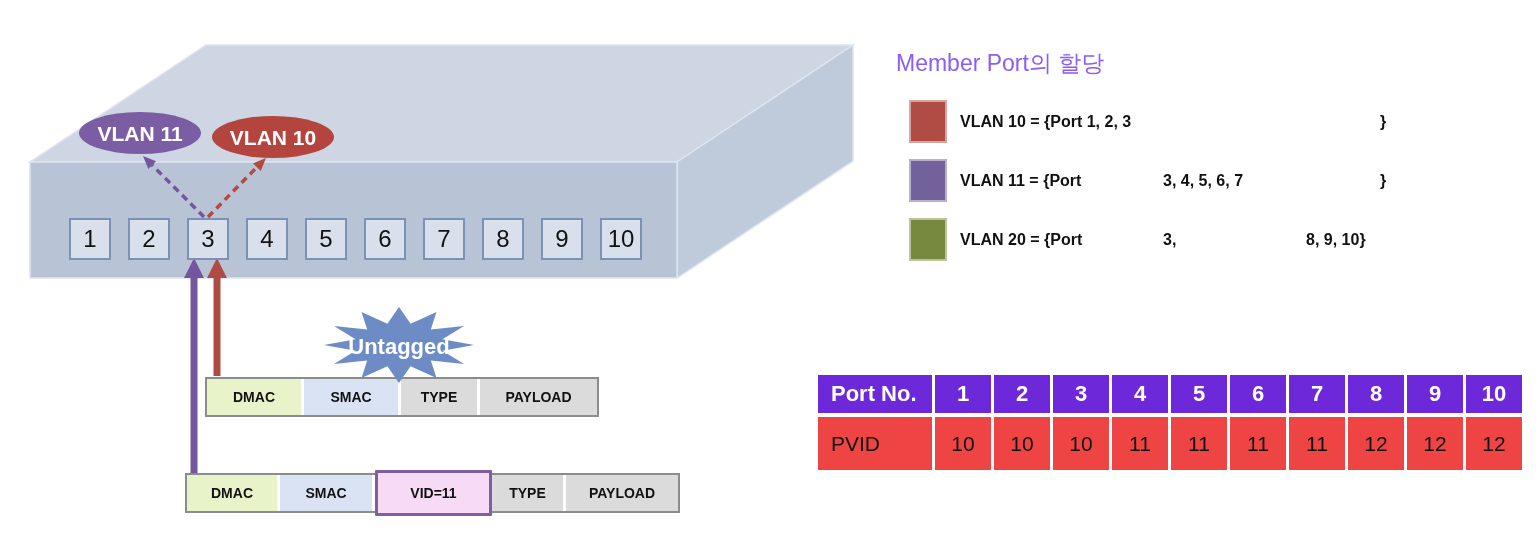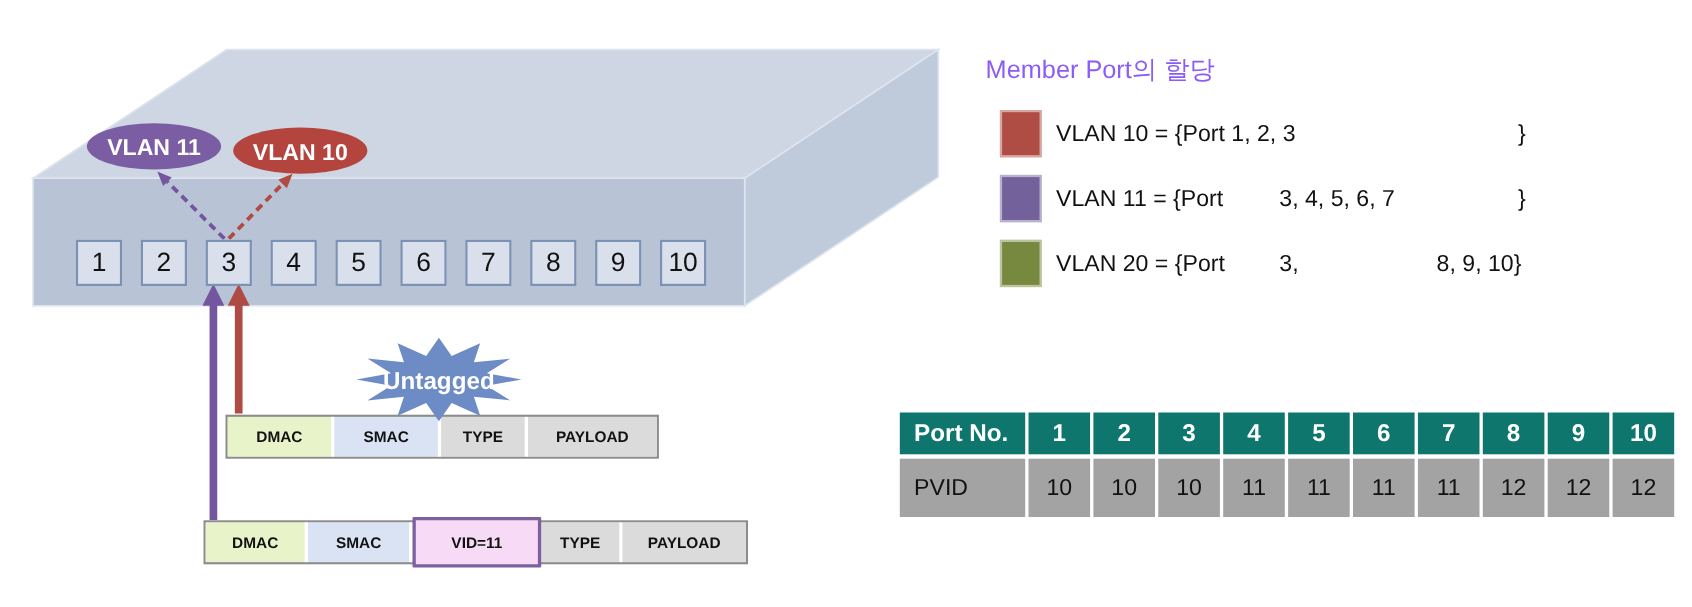--- a/index.html
+++ b/index.html
@@ -36,34 +36,34 @@
   
   #burst-svg{position:absolute;left:321px;top:304px;z-index:4;}
 
   
   .legend-title{position:absolute;left:896px;top:48px;font-size:23px;color:#8b5cf6;}
   .leg-row{position:absolute;left:909px;height:44px;width:520px;}
   .leg-swatch{
     position:absolute;left:0;top:0;width:38px;height:43px;box-sizing:border-box;
     border:2px solid rgba(255,255,255,0.5);
   }
-  .leg-seg{position:absolute;top:0;line-height:44px;font-size:21px;white-space:pre;color:#111;}
+  .leg-seg{position:absolute;top:0;line-height:44px;font-size:16px;white-space:pre;color:#111;font-weight:bold;}
   .pvid-note{position:absolute;left:925px;top:285px;font-size:22px;color:#111;}
 
   
   .pvid-table{position:absolute;left:818px;top:375px;z-index:2;}
   .t-row{display:flex;}
   .t-row.data{margin-top:4px;}
   .tcell{
     box-sizing:border-box;margin-right:3px;
     display:flex;align-items:center;justify-content:center;
   }
   .tcell:last-child{margin-right:0;}
-  .t-row.head .tcell{height:38px;background:#0f766e;color:#fff;font-weight:bold;font-size:22px;}
-  .t-row.data .tcell{height:53px;background:#a3a3a3;color:#111;font-size:21px;}
+  .t-row.head .tcell{height:38px;background:#6d28d9;color:#fff;font-weight:bold;font-size:22px;}
+  .t-row.data .tcell{height:53px;background:#ef4444;color:#111;font-size:21px;}
   .tcell.label{justify-content:flex-start;padding-left:13px;}
   .t-row.data .tcell.label{font-size:21px;}
 </style>
 </head>
 <body>
 
 <div class="stage">
 
   <svg class="abs" style="left:0;top:0" width="1538" height="552" viewBox="0 0 1538 552">
 

